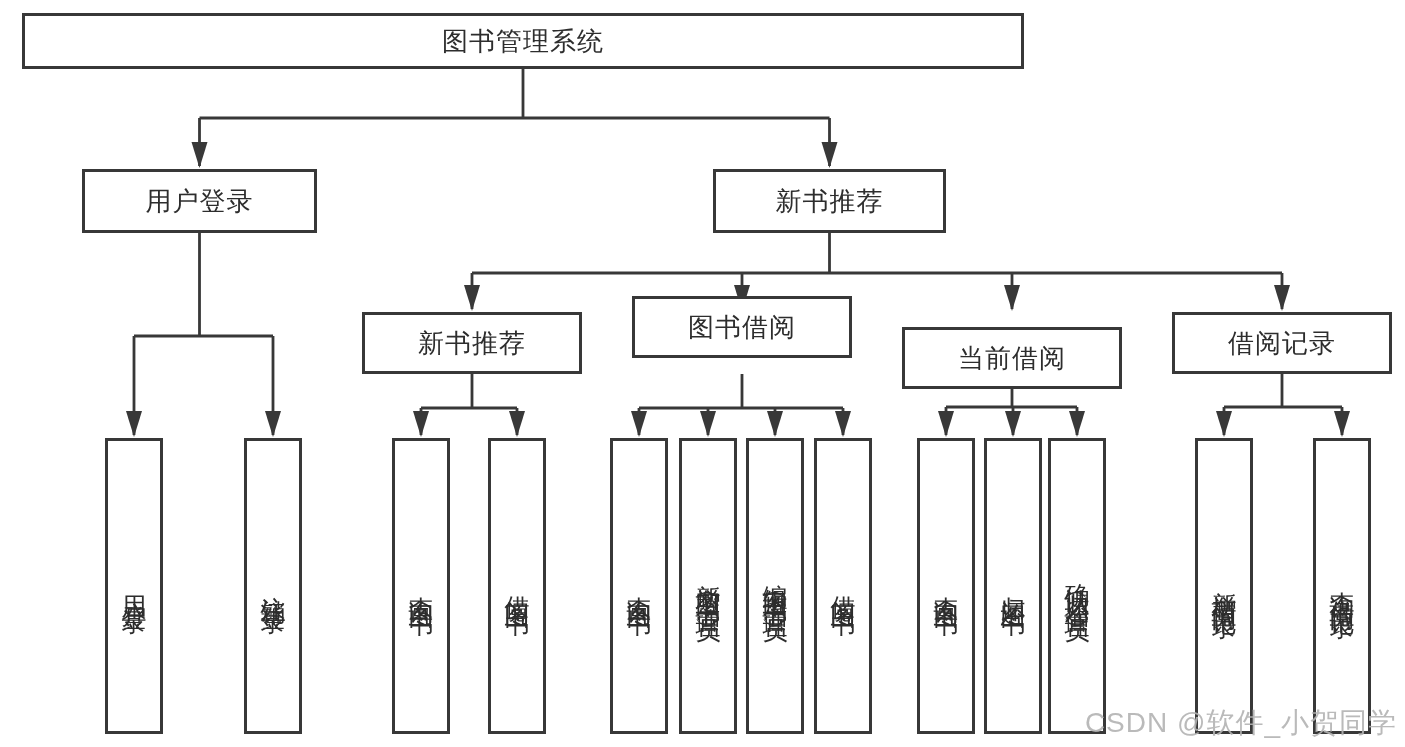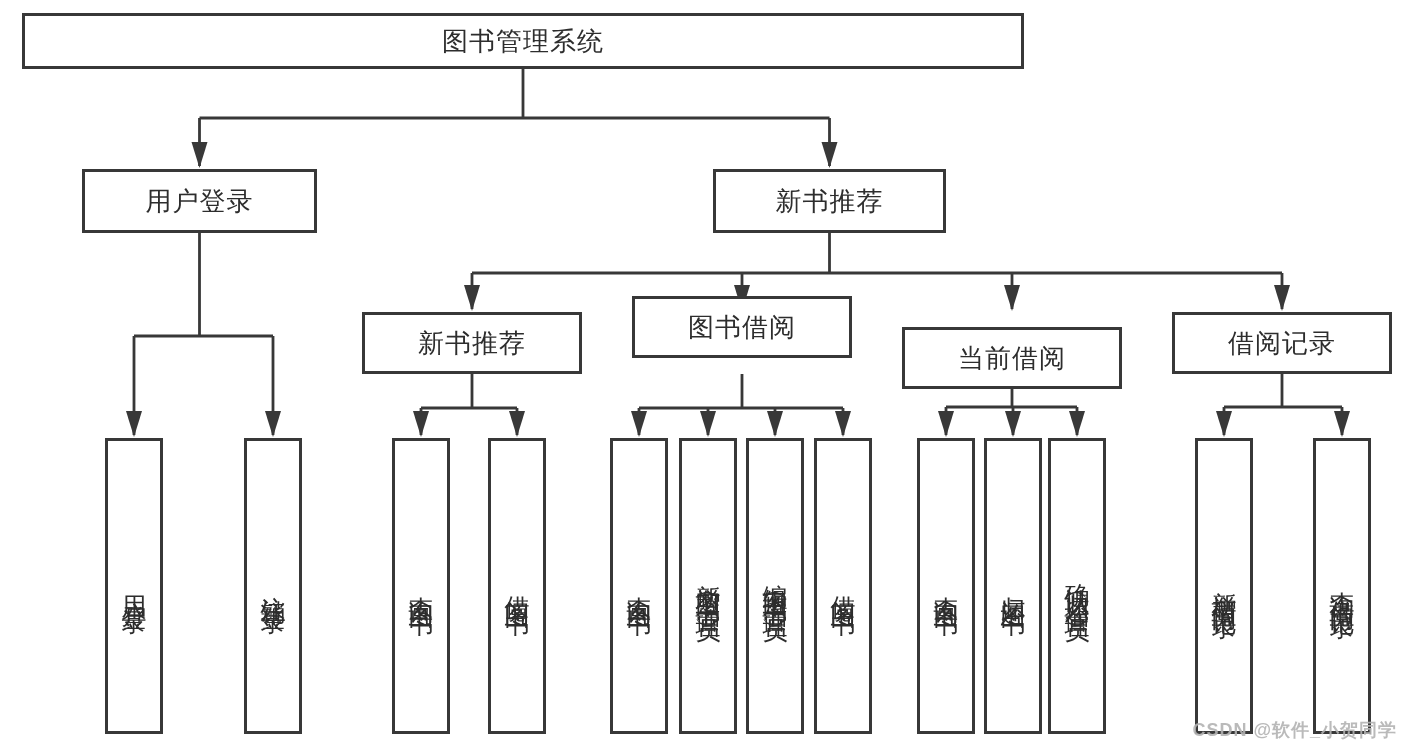--- a/index.html
+++ b/index.html
@@ -55,27 +55,26 @@
     text-orientation:mixed;
     font-size:25px;
     letter-spacing:5px;
     line-height:1;
     white-space:nowrap;
   }
   .watermark{
     position:absolute;
     right:8px;
     bottom:5px;
-    font-size:18px;
+    font-size:28px;
     color:var(--wm);
     opacity:0.9;
     z-index:3;
     white-space:nowrap;
     letter-spacing:1px;
-    font-weight:bold;
   }
 </style>
 </head>
 <body>
 
 <div class="canvas">
 
   <svg class="connectors" width="1405" height="747" aria-hidden="true">
 
     <path d="M523 69 V118 M199.5 118 H829.5 M199.5 118 V166 M829.5 118 V166"></path>

